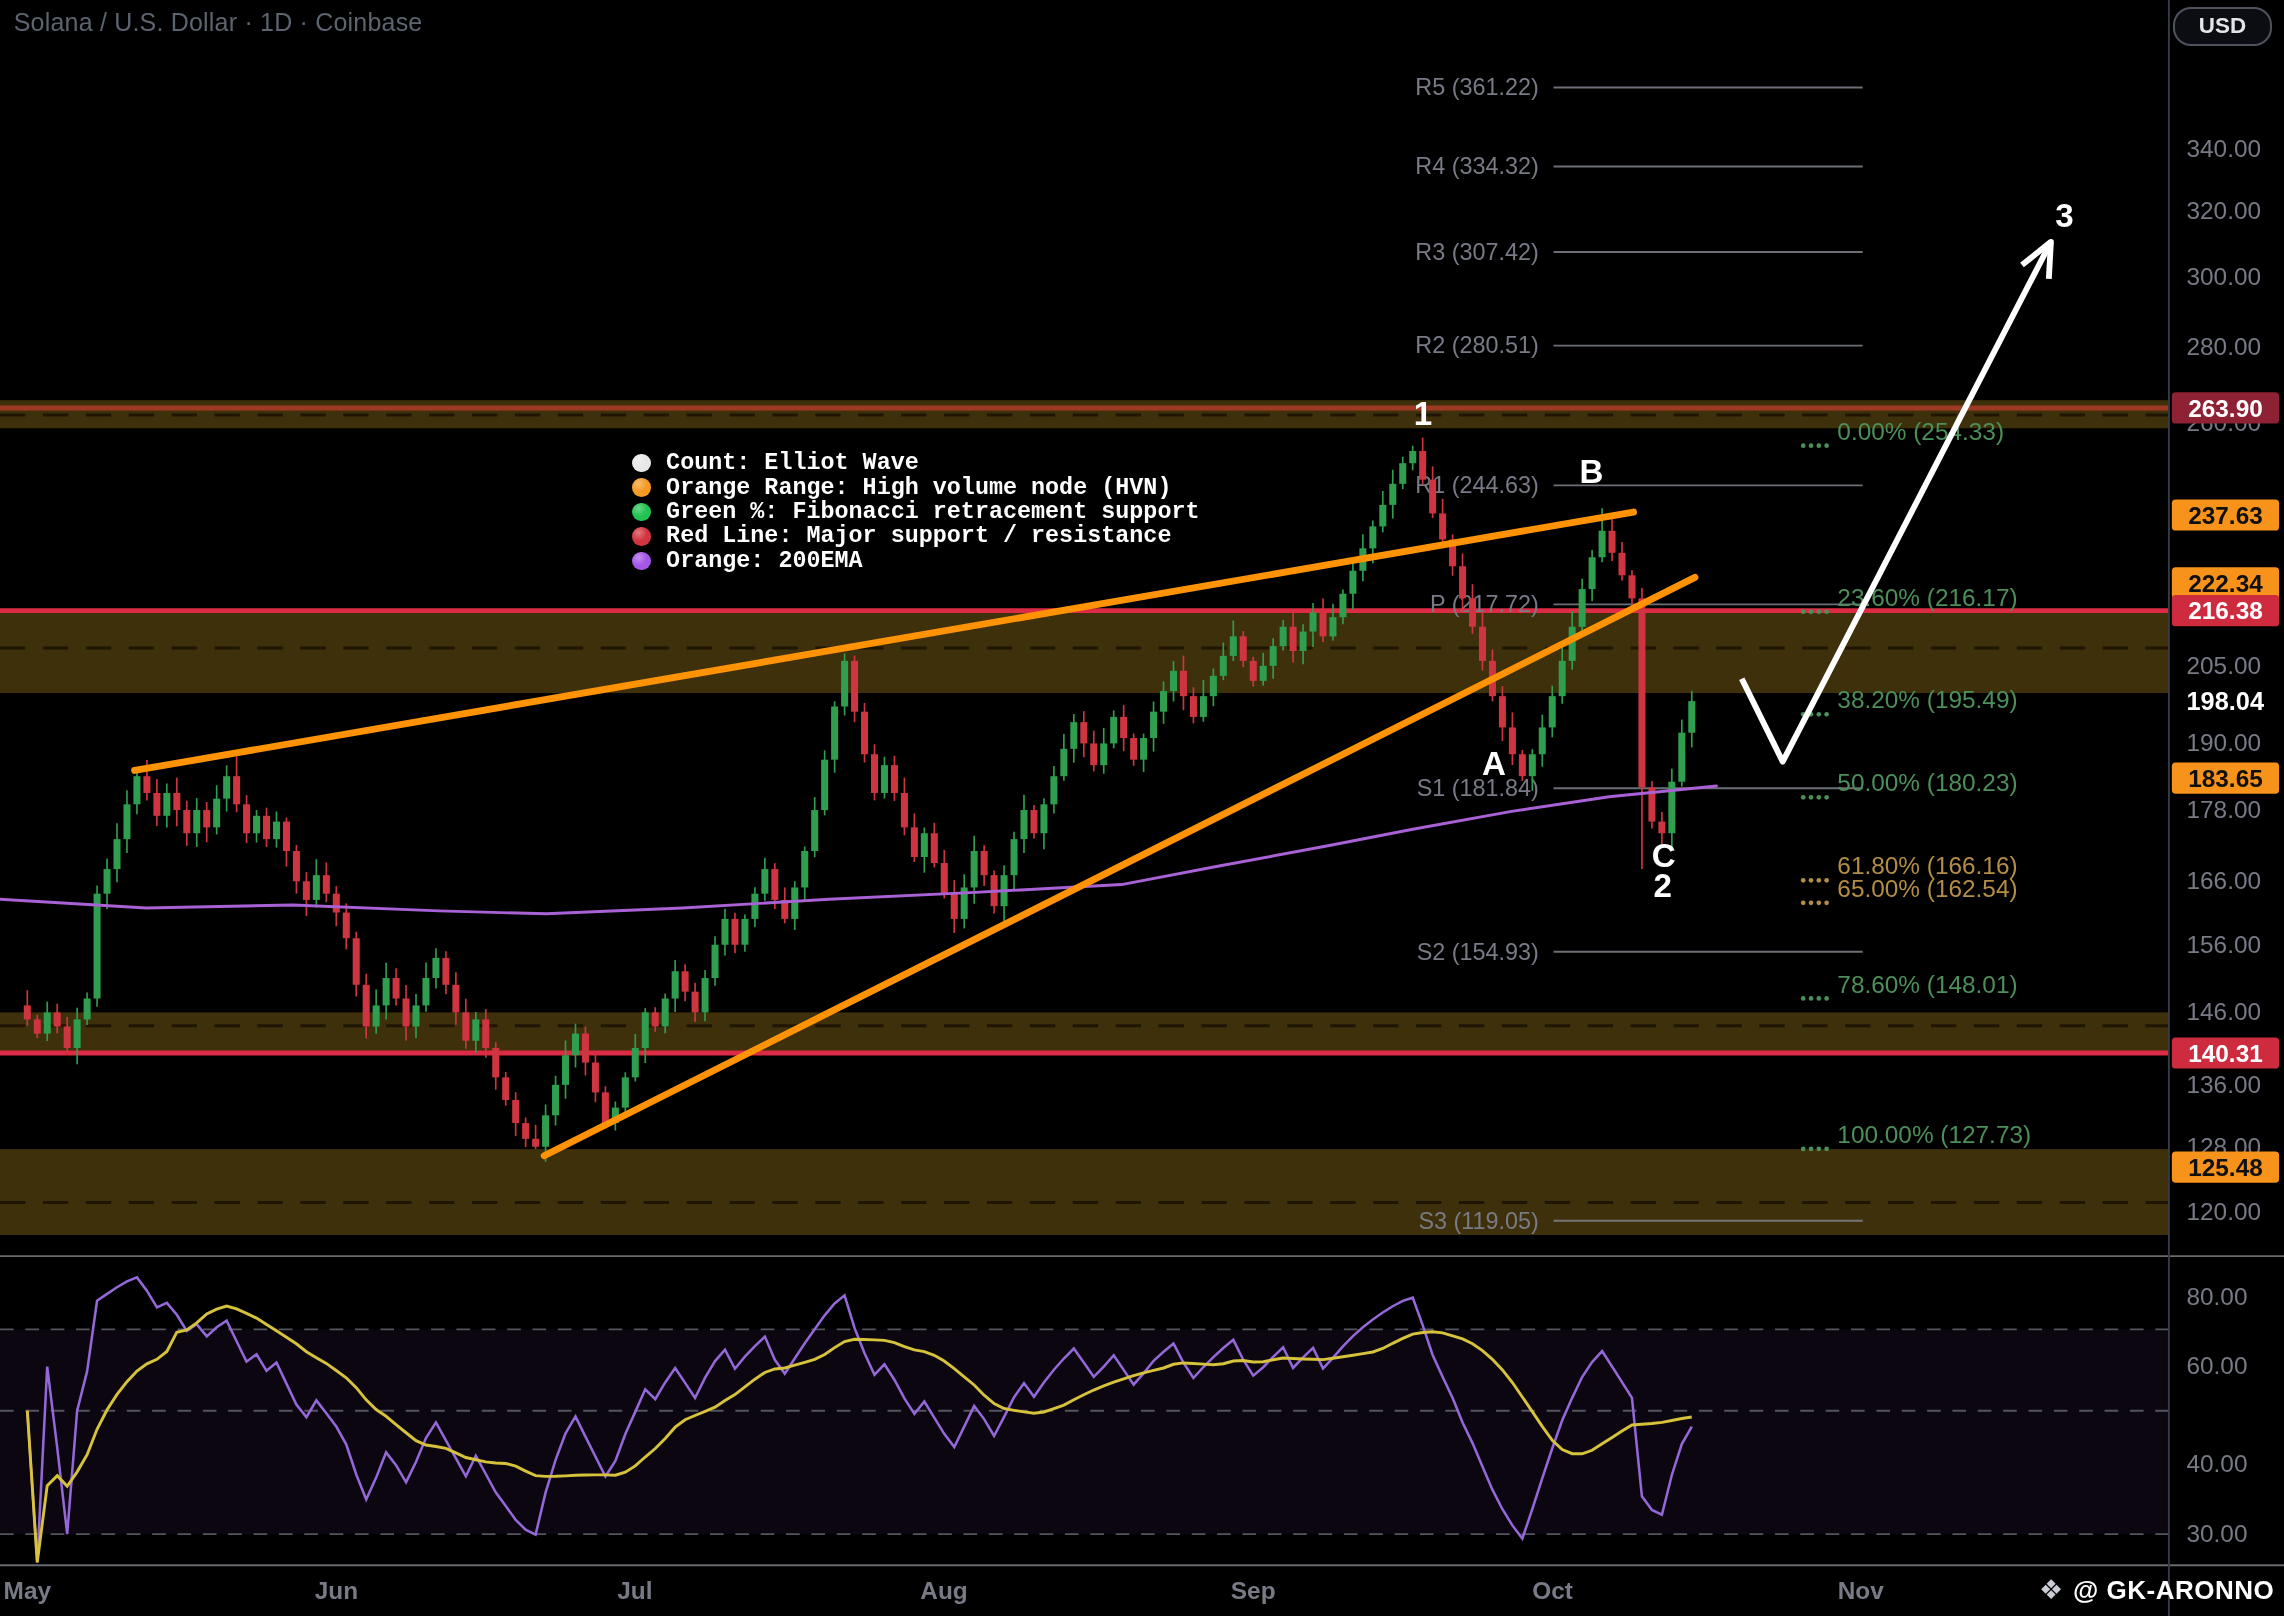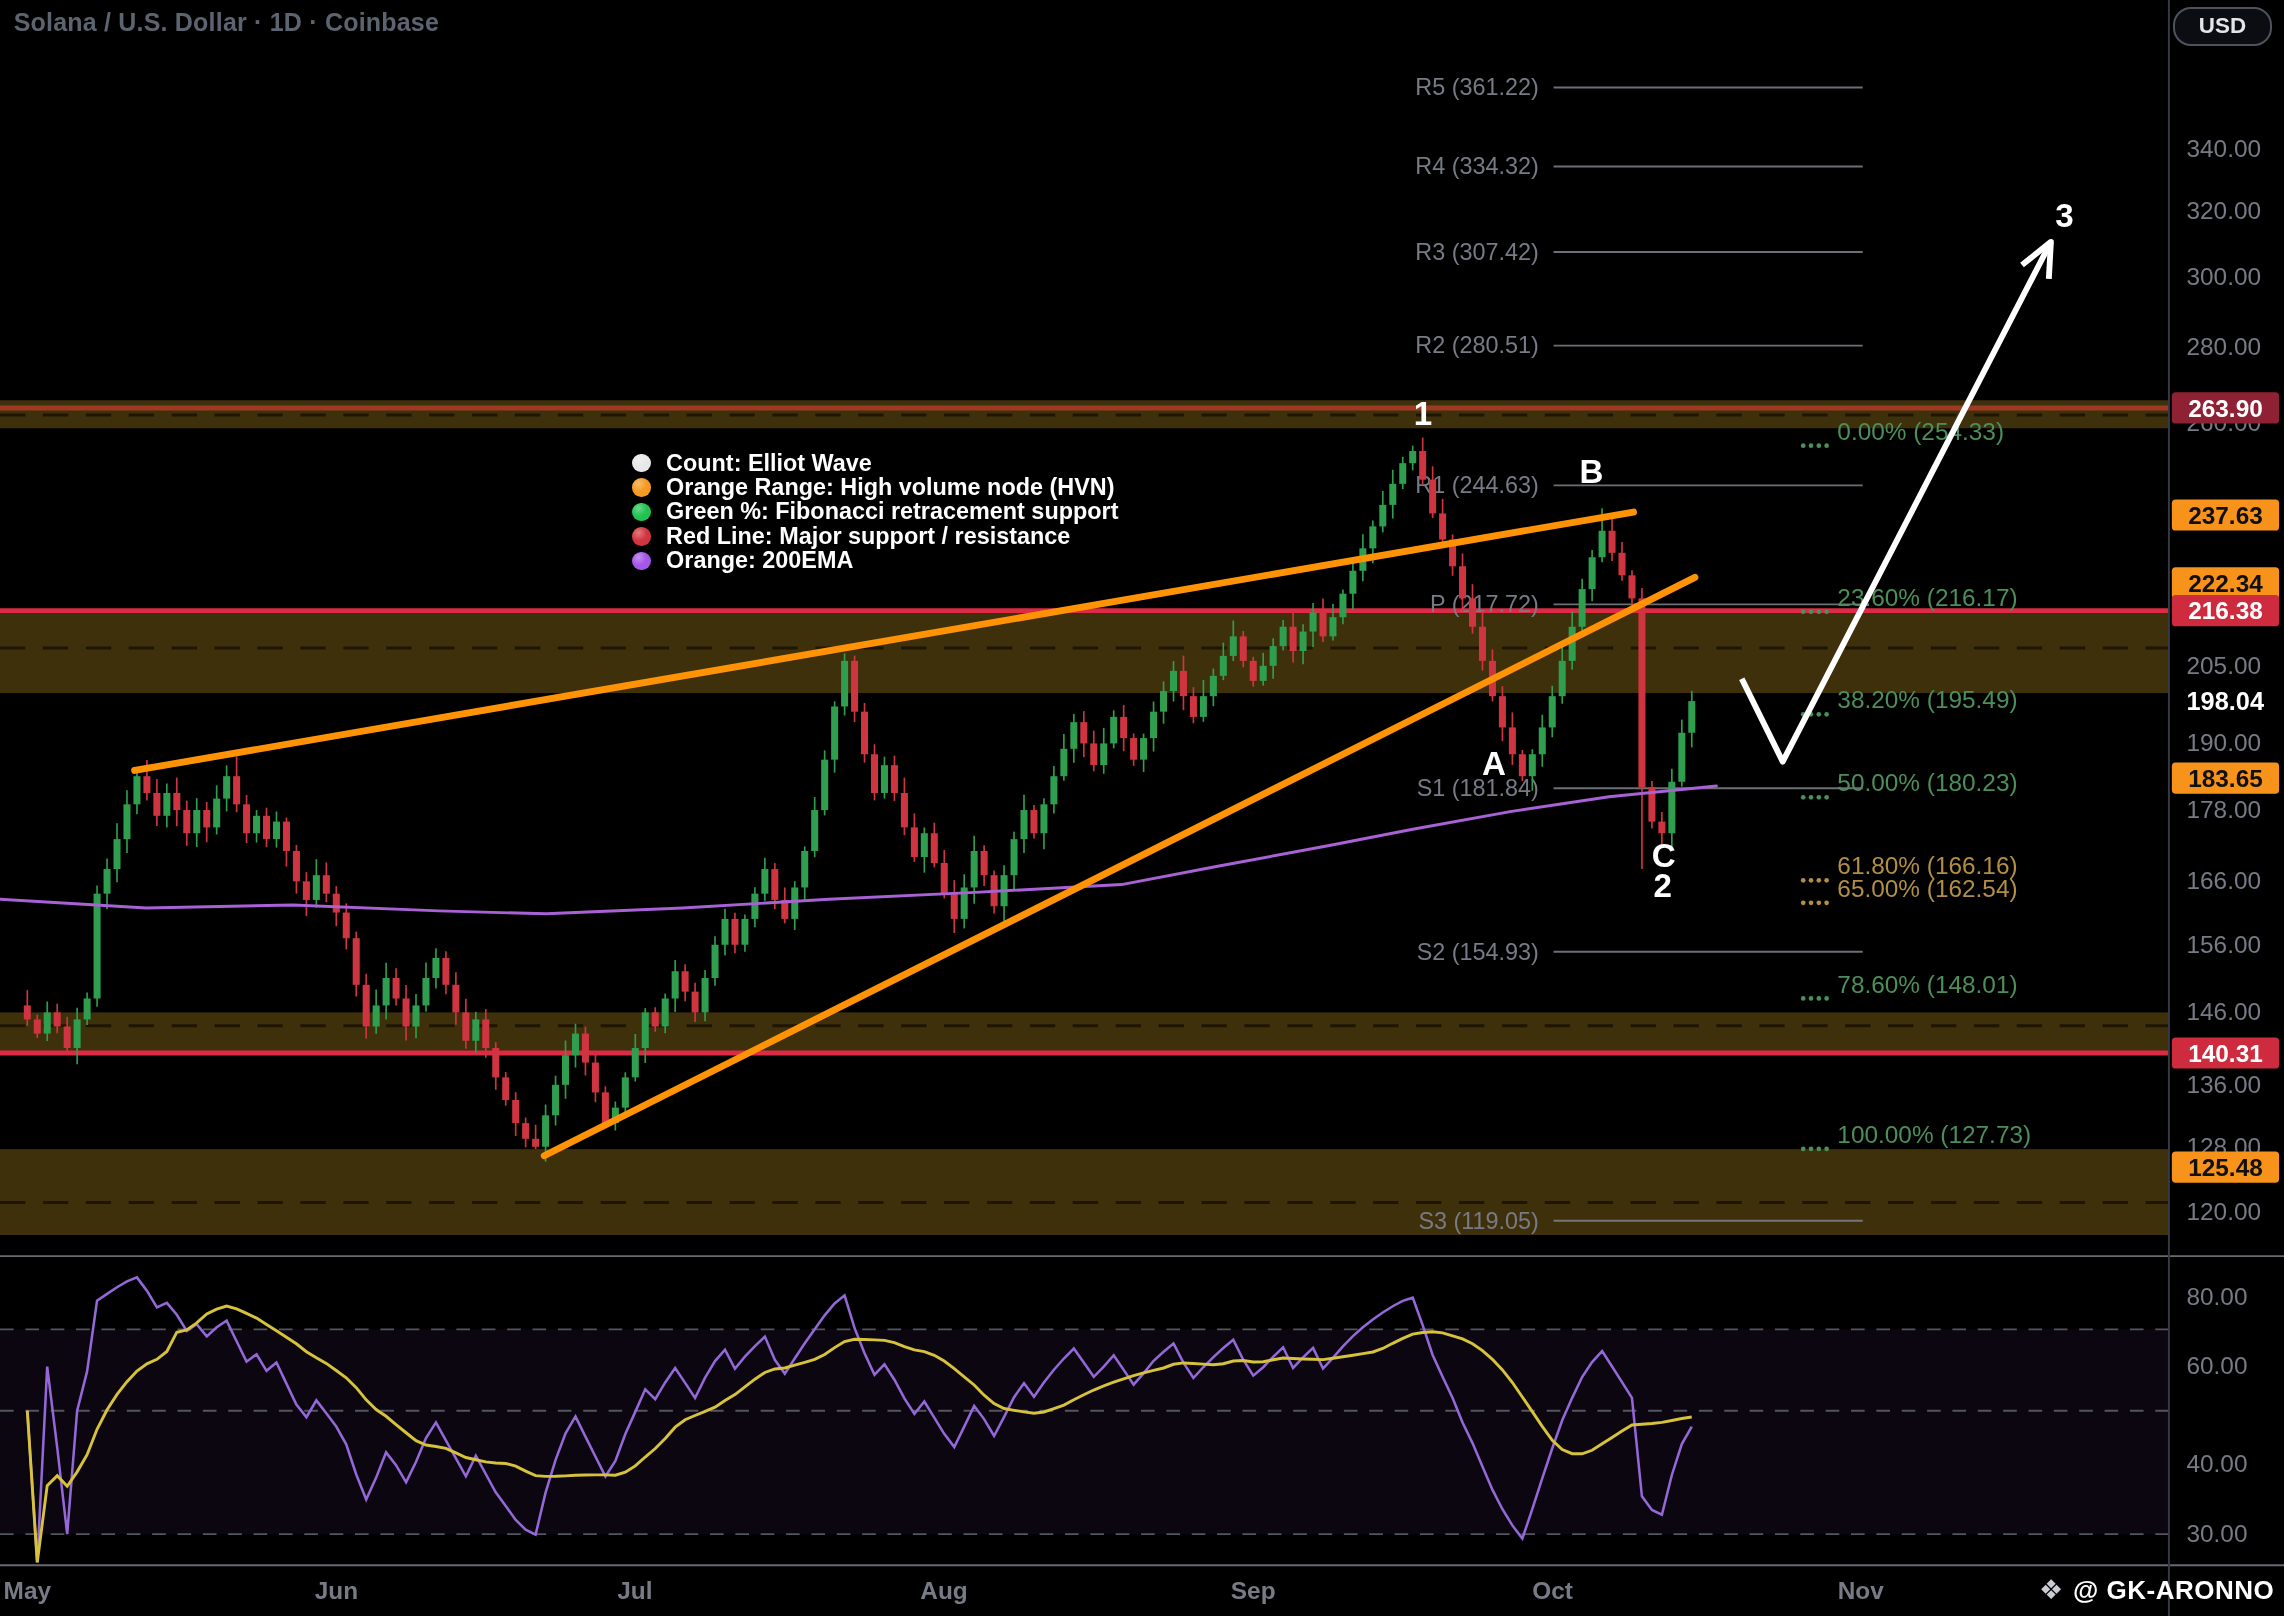--- a/index.html
+++ b/index.html
@@ -1,26 +1,26 @@
 <!DOCTYPE html>
 <html><head>
 <meta charset="utf-8">
 <style>
   html,body{margin:0;padding:0;background:#000;}
   #stage{position:relative;width:2284px;height:1617px;background:#000;overflow:hidden;
          font-family:"Liberation Sans",sans-serif;}
   #chart-svg{position:absolute;left:0;top:0;}
   .overlay{position:absolute;z-index:5;}
-  #symbol-title{left:13.7px;top:7.8px;color:#5c6470;font-size:25px;font-weight:700;letter-spacing:0.2px;}
+  #symbol-title{left:13.7px;top:7.8px;color:#5c6470;font-size:25px;font-weight:400;letter-spacing:0.2px;}
   #usd-button{left:2173px;top:6.8px;width:99px;height:39px;border:2px solid #4d525c;border-radius:18px;
               color:#e4e5e9;font-size:22.4px;font-weight:600;display:flex;align-items:center;justify-content:center;
               background:#0b0d12;box-sizing:border-box;}
   #key-legend{left:632px;top:451px;width:585px;}
   #key-title{text-align:center;color:#fff;font-size:26px;font-weight:800;margin-bottom:2px;}
-  .key-row{display:flex;align-items:center;height:24.4px;}
+  .key-row{display:flex;align-items:center;height:24.4px;font-family:Liberation Mono, monospace;}
   .key-bullet{width:18.5px;height:18.5px;border-radius:50%;margin-right:15.6px;flex:0 0 auto;}
   .key-label{color:#fff;font-size:23.4px;font-weight:800;white-space:nowrap;}
   #watermark{right:9.8px;top:1574px;display:flex;align-items:center;color:#fff;}
   #watermark .wm-icon{color:#c9ccd4;font-size:27px;margin-right:9.8px;}
   #watermark .wm-text{font-size:26px;font-weight:700;letter-spacing:0.5px;}
 </style>
 </head>
 <body>
 
 <div id="stage">

